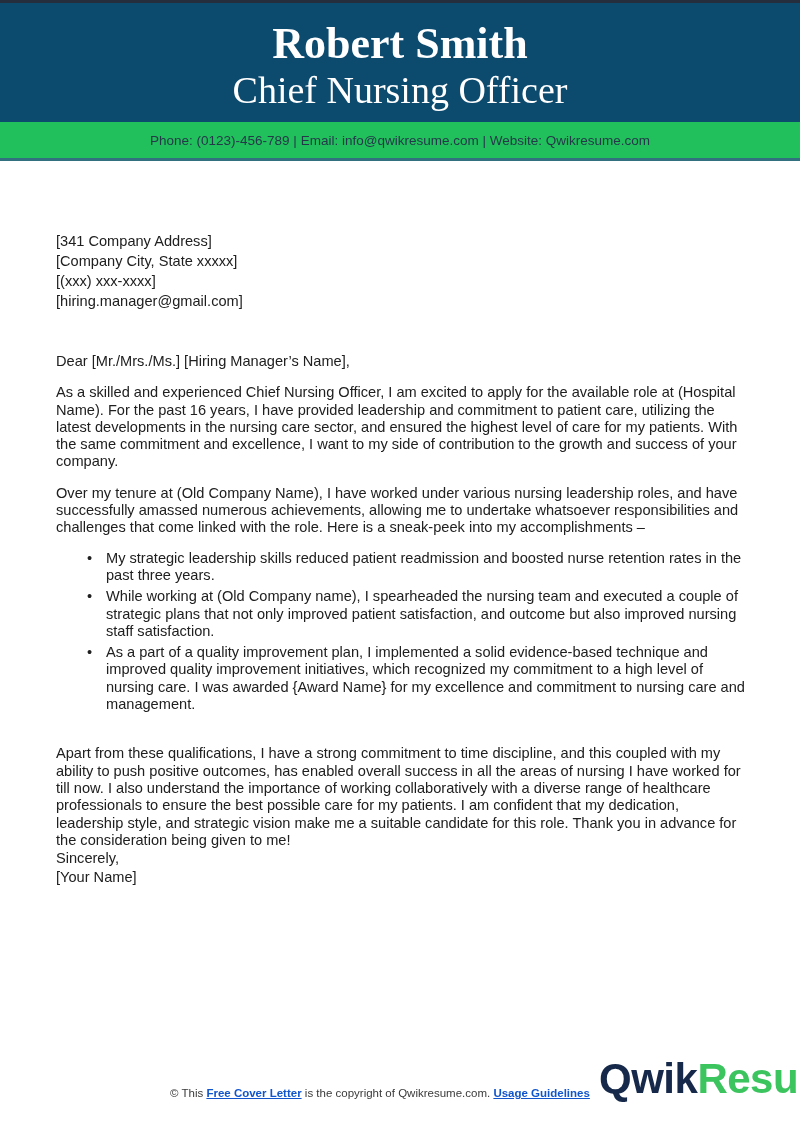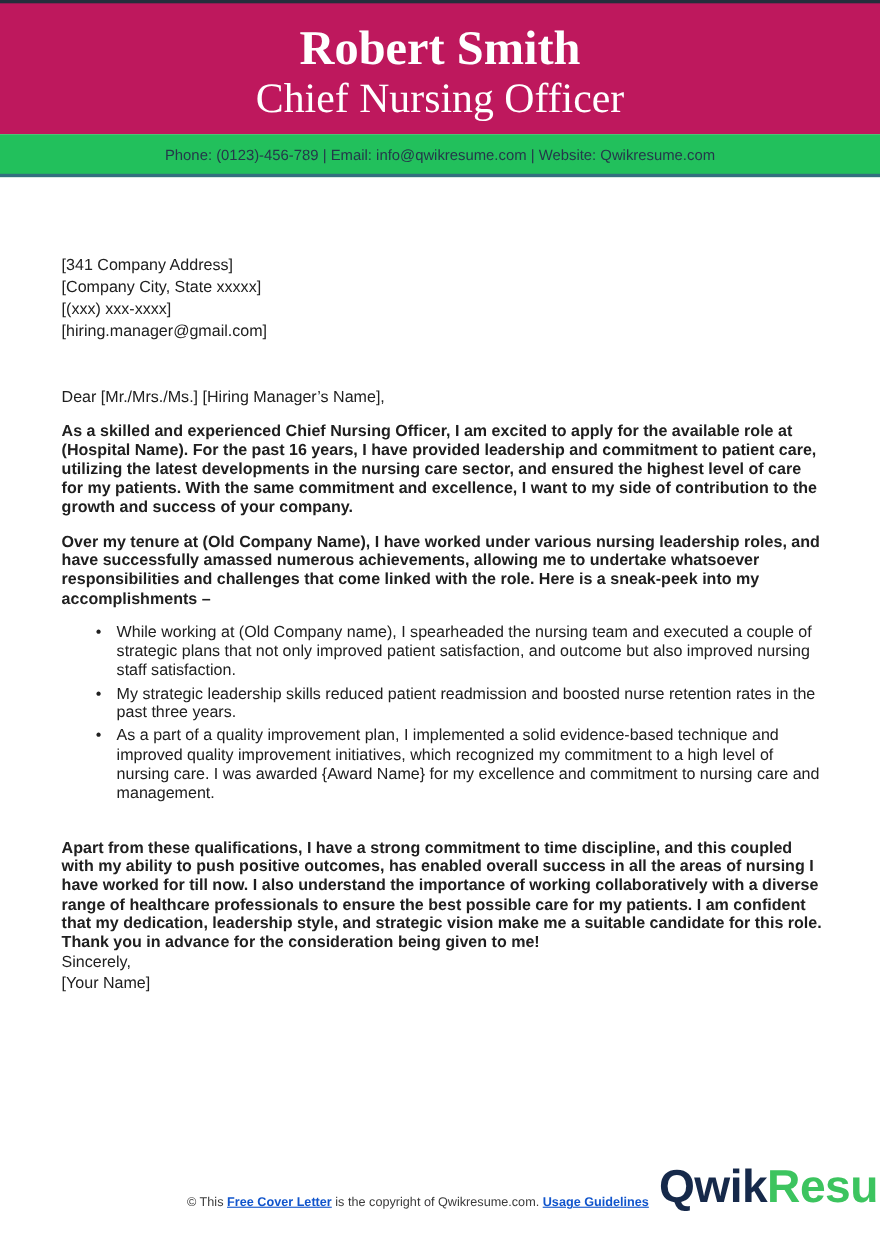--- a/index.html
+++ b/index.html
@@ -7,21 +7,21 @@
   .page {
     width: 800px; height: 1132px;
     margin: 0 auto;
     background: #ffffff;
     position: relative;
     overflow: hidden;
     font-family: "Liberation Sans", sans-serif;
   }
   
   .header {
-    background: #be185d;
+    background: #0c4a6e;
     border-top: 3px solid #242e3c;
     text-align: center;
     padding: 16px 11px 15px;
   }
   .header .name {
     font-family: "Liberation Serif", serif;
     font-weight: bold;
     font-size: 44px;
     line-height: 50px;
     color: #ffffff;
@@ -48,21 +48,21 @@
   
   .letter {
     padding: 29px 52px 0 56px;
     font-size: 14.6px;
     line-height: 17.3px;
     color: #202020;
   }
   .date { margin: 0; }
   .recipient { margin-top: 41px; line-height: 20px; }
   .salutation { margin-top: 42px; }
-  .para { margin: 14px 0 0; font-weight: bold; }
+  .para { margin: 14px 0 0; }
   ul.bullets {
     list-style: none;
     margin: 13px 0 0;
     padding-left: 50px;
   }
   ul.bullets li { position: relative; margin-bottom: 4px; }
   ul.bullets li::before {
     content: "\2022";
     position: absolute;
     left: -19px;
@@ -126,22 +126,22 @@
       <div>[(xxx) xxx-xxxx]</div>
       <div>[hiring.manager@gmail.com]</div>
     </div>
 
     <p class="salutation">Dear [Mr./Mrs./Ms.] [Hiring Manager’s Name],</p>
 
     <p class="para">As a skilled and experienced Chief Nursing Officer, I am excited to apply for the available role at (Hospital Name). For the past 16 years, I have provided leadership and commitment to patient care, utilizing the latest developments in the nursing care sector, and ensured the highest level of care for my patients. With the same commitment and excellence, I want to my side of contribution to the growth and success of your company.</p>
     <p class="para">Over my tenure at (Old Company Name), I have worked under various nursing leadership roles, and have successfully amassed numerous achievements, allowing me to undertake whatsoever responsibilities and challenges that come linked with the role. Here is a sneak-peek into my accomplishments –</p>
 
     <ul class="bullets">
+      <li>My strategic leadership skills reduced patient readmission and boosted nurse retention rates in the past three years.</li>
       <li>While working at (Old Company name), I spearheaded the nursing team and executed a couple of strategic plans that not only improved patient satisfaction, and outcome but also improved nursing staff satisfaction.</li>
-      <li>My strategic leadership skills reduced patient readmission and boosted nurse retention rates in the past three years.</li>
       <li>As a part of a quality improvement plan, I implemented a solid evidence-based technique and improved quality improvement initiatives, which recognized my commitment to a high level of nursing care. I was awarded {Award Name} for my excellence and commitment to nursing care and management.</li>
     </ul>
 
     <p class="para closing">Apart from these qualifications, I have a strong commitment to time discipline, and this coupled with my ability to push positive outcomes, has enabled overall success in all the areas of nursing I have worked for till now. I also understand the importance of working collaboratively with a diverse range of healthcare professionals to ensure the best possible care for my patients. I am confident that my dedication, leadership style, and strategic vision make me a suitable candidate for this role. Thank you in advance for the consideration being given to me!</p>
 
     <div class="signoff-block">
       <div>Sincerely,</div>
       <div>[Your Name]</div>
     </div>
   </div>

